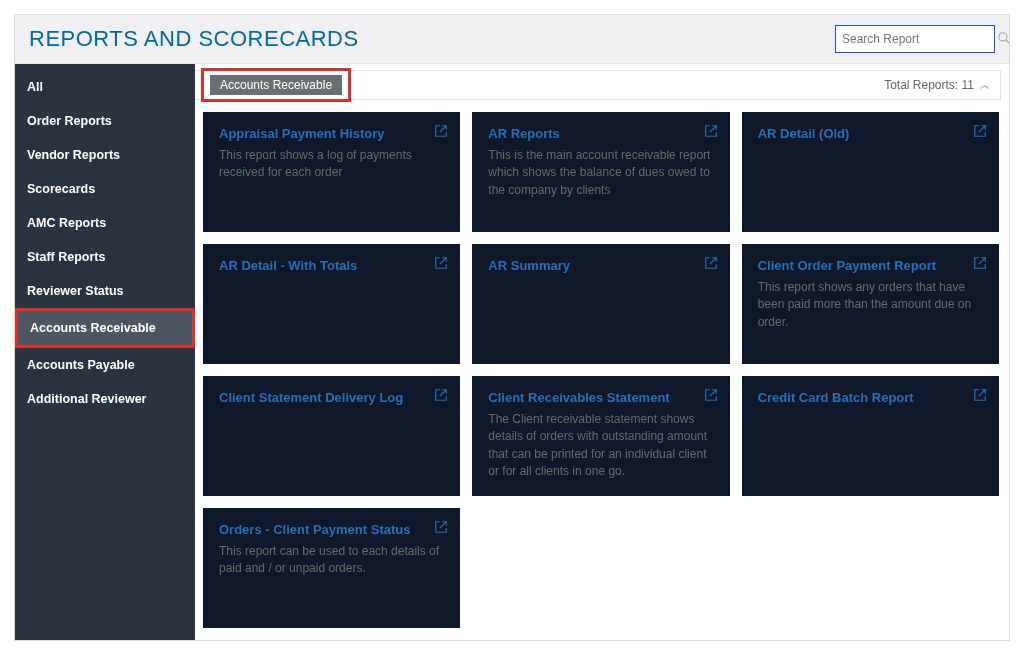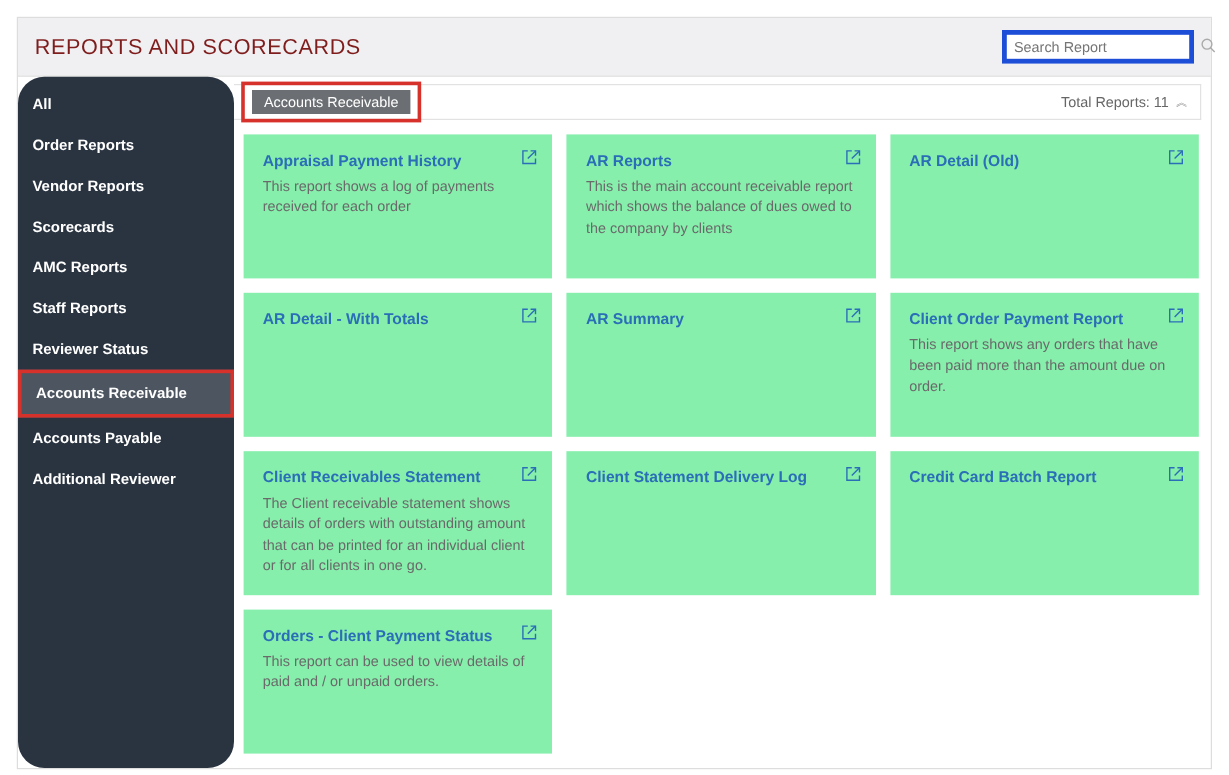--- a/index.html
+++ b/index.html
@@ -16,28 +16,28 @@
   }
   .header-bar {
     display: flex;
     align-items: center;
     justify-content: space-between;
     background: #f0f0f2;
     border-bottom: 1px solid #e2e2e2;
     padding: 10px 14px;
   }
   .header-title {
-    color: #7f1d1d;
-    font-size: 18px;
+    color: #0369a1;
+    font-size: 22px;
     font-weight: 400;
     letter-spacing: 0.5px;
   }
   .search-wrap {
     background: #fff;
-    border: 4px solid #1d4ed8;
+    border: 1px solid #1d4ed8;
     height: 28px;
     width: 160px;
     display: flex;
     align-items: center;
     padding: 0 6px;
   }
   .search-input {
     border: none;
     outline: none;
     flex: 1;
@@ -47,21 +47,20 @@
   }
   .search-icon-svg { width:14px; height:14px; stroke:#aaa; fill:none; stroke-width:2; }
   .body-row {
     display: flex;
     min-height: 575px;
   }
   .sidebar {
     width: 180px;
     background: #2a3441;
     padding-top: 6px;
-    border-radius: 22px;
   }
   .sidebar-item {
     color: #fff;
     font-size: 12.5px;
     padding: 10px 12px;
     font-weight: 700;
     cursor: pointer;
   }
   .sidebar-item.active {
     background: #4d5660;
@@ -107,21 +106,21 @@
   }
   .collapse-icon { font-size:10px; color:#999; cursor:pointer; }
   .grid {
     display: grid;
     grid-template-columns: repeat(3, 1fr);
     gap: 12px;
     padding: 6px 10px 12px 8px;
     flex:1;
   }
   .card {
-    background: #86efac;
+    background: #0f172a;
     padding: 14px 16px;
     min-height: 120px;
     position: relative;
   }
   .card-title {
     color: #2a6eb7;
     font-weight: 700;
     font-size: 13px;
     margin-bottom: 6px;
     cursor:pointer;
@@ -212,36 +211,36 @@
           <div class="card"><div class="card-title">AR Summary</div><div class="ext-icon"><svg viewBox="0 0 24 24">
                 <path d="M14 3h7v7"></path>
                 <path d="M10 14L21 3"></path>
                 <path d="M21 14v7H3V3h7"></path>
               </svg></div></div>
           <div class="card"><div class="card-title">Client Order Payment Report</div><div class="card-desc">This report shows any orders that have been paid more than the amount due on order.</div><div class="ext-icon"><svg viewBox="0 0 24 24">
                 <path d="M14 3h7v7"></path>
                 <path d="M10 14L21 3"></path>
                 <path d="M21 14v7H3V3h7"></path>
               </svg></div></div>
+          <div class="card"><div class="card-title">Client Statement Delivery Log</div><div class="ext-icon"><svg viewBox="0 0 24 24">
+                <path d="M14 3h7v7"></path>
+                <path d="M10 14L21 3"></path>
+                <path d="M21 14v7H3V3h7"></path>
+              </svg></div></div>
           <div class="card"><div class="card-title">Client Receivables Statement</div><div class="card-desc">The Client receivable statement shows details of orders with outstanding amount that can be printed for an individual client or for all clients in one go.</div><div class="ext-icon"><svg viewBox="0 0 24 24">
                 <path d="M14 3h7v7"></path>
                 <path d="M10 14L21 3"></path>
                 <path d="M21 14v7H3V3h7"></path>
               </svg></div></div>
-          <div class="card"><div class="card-title">Client Statement Delivery Log</div><div class="ext-icon"><svg viewBox="0 0 24 24">
-                <path d="M14 3h7v7"></path>
-                <path d="M10 14L21 3"></path>
-                <path d="M21 14v7H3V3h7"></path>
-              </svg></div></div>
           <div class="card"><div class="card-title">Credit Card Batch Report</div><div class="ext-icon"><svg viewBox="0 0 24 24">
                 <path d="M14 3h7v7"></path>
                 <path d="M10 14L21 3"></path>
                 <path d="M21 14v7H3V3h7"></path>
               </svg></div></div>
-          <div class="card"><div class="card-title">Orders - Client Payment Status</div><div class="card-desc">This report can be used to view details of paid and / or unpaid orders.</div><div class="ext-icon"><svg viewBox="0 0 24 24">
+          <div class="card"><div class="card-title">Orders - Client Payment Status</div><div class="card-desc">This report can be used to each details of paid and / or unpaid orders.</div><div class="ext-icon"><svg viewBox="0 0 24 24">
                 <path d="M14 3h7v7"></path>
                 <path d="M10 14L21 3"></path>
                 <path d="M21 14v7H3V3h7"></path>
               </svg></div></div>
           <div class="card placeholder-card"></div>
         </div>
 
     </div>
 
   </div>

